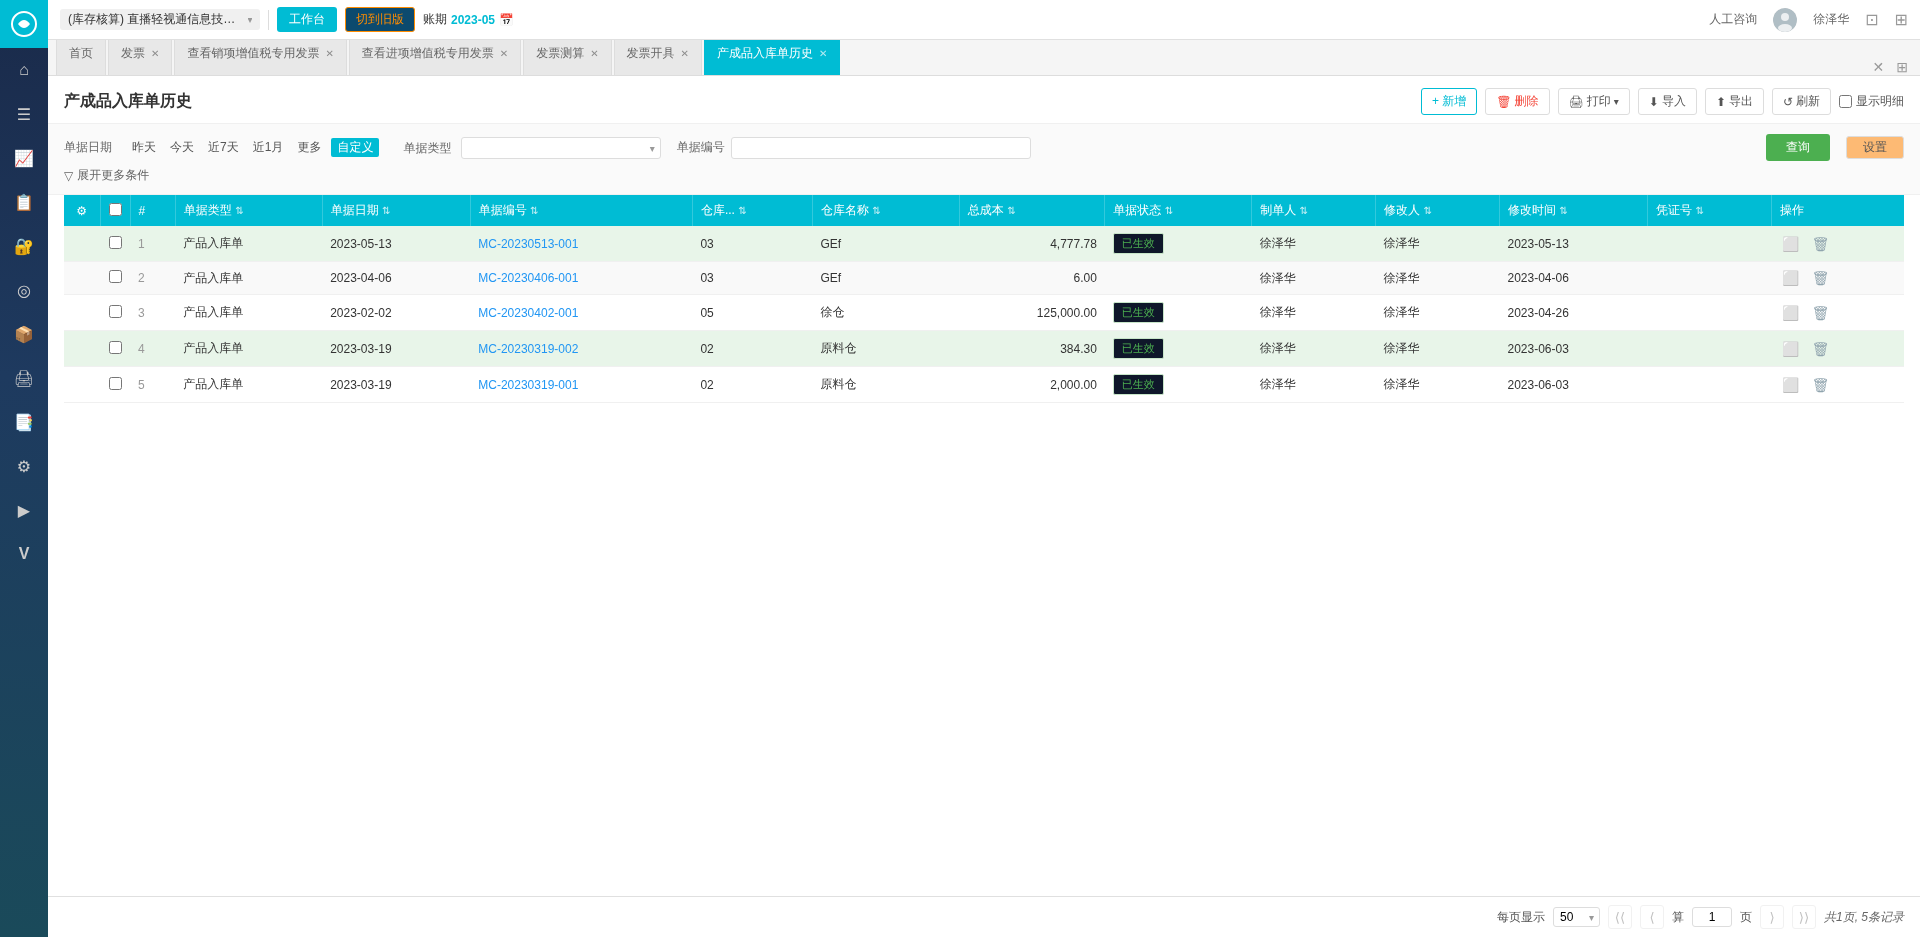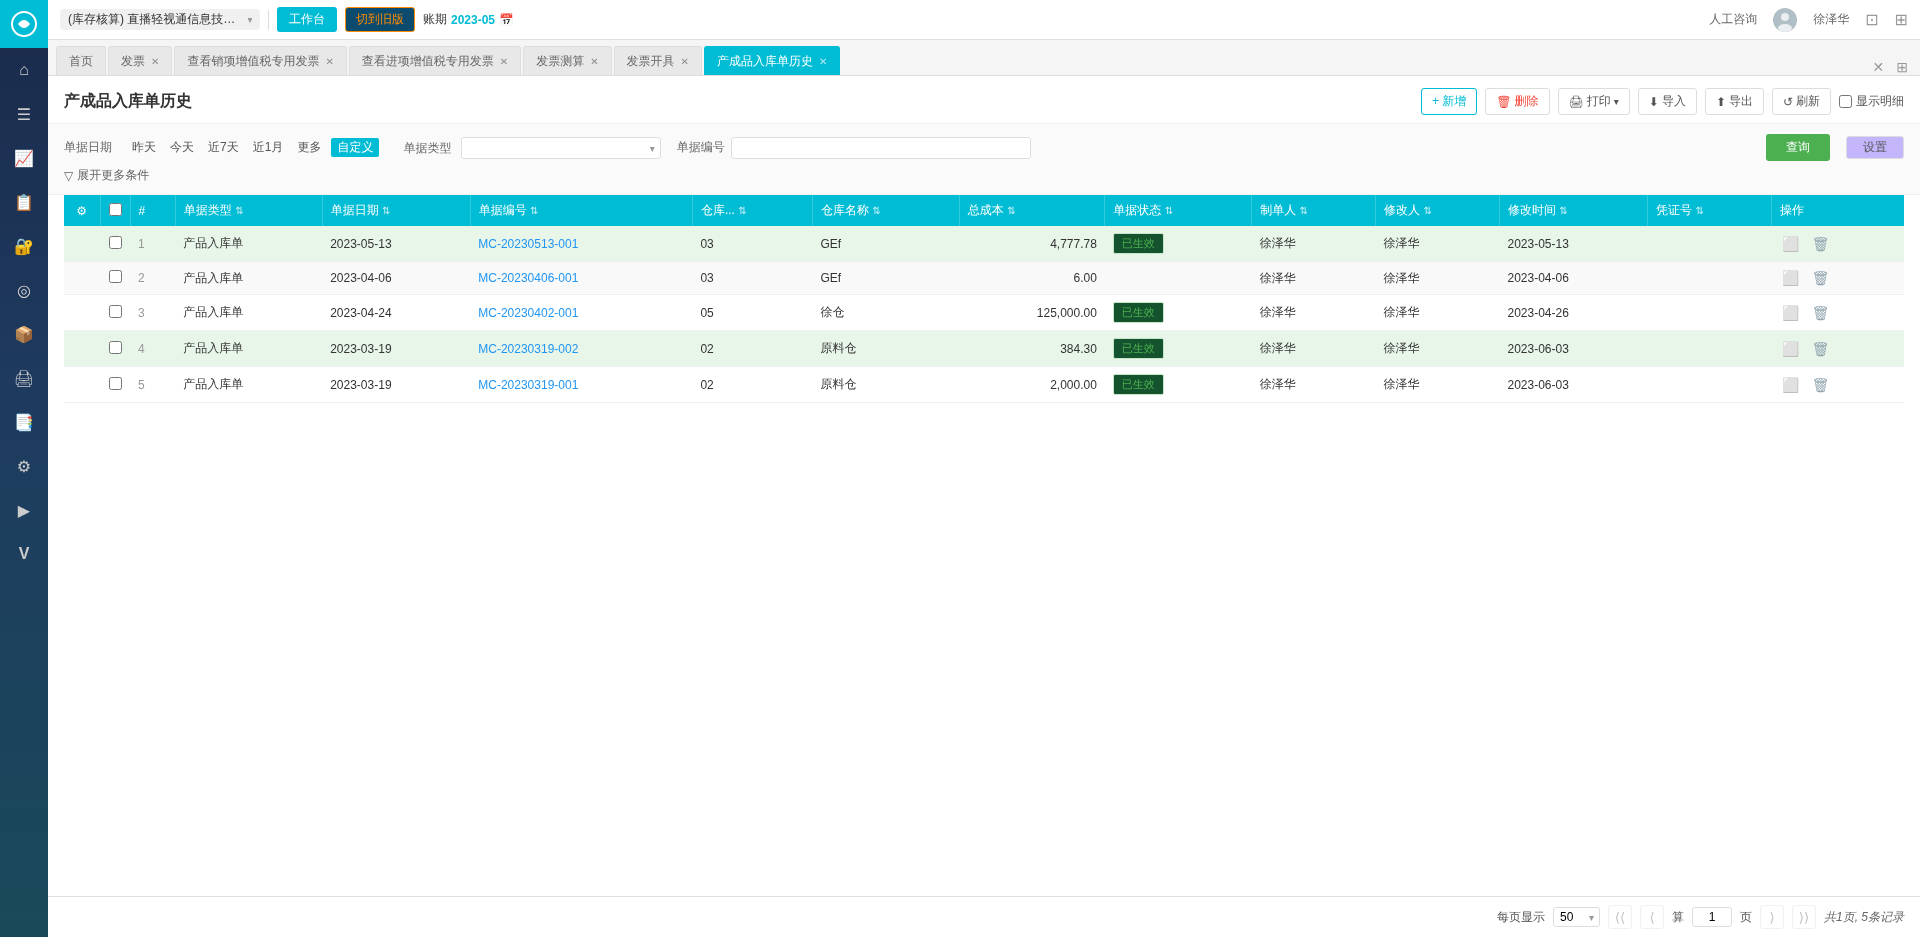--- a/index.html
+++ b/index.html
@@ -18,21 +18,21 @@
     .topbar { height: 40px; background: #fff; border-bottom: 1px solid #e0e0e0; display: flex; align-items: center; padding: 0 12px; gap: 8px; flex-shrink: 0; }
     .topbar-company { display: flex; align-items: center; gap: 4px; font-size: 12px; color: #333; background: #f0f0f0; padding: 2px 8px; border-radius: 3px; max-width: 200px; }
     .topbar-company span { overflow: hidden; text-overflow: ellipsis; white-space: nowrap; }
     .topbar-btn { background: #00bcd4; color: white; border: none; border-radius: 3px; padding: 4px 12px; font-size: 12px; cursor: pointer; }
     .topbar-outline-btn { background: #0c4a6e; color: #ff8c00; border: 1px solid #ff8c00; border-radius: 3px; padding: 3px 10px; font-size: 12px; cursor: pointer; }
     .topbar-period { font-size: 12px; color: #333; display: flex; align-items: center; gap: 4px; }
     .topbar-right { margin-left: auto; display: flex; align-items: center; gap: 16px; font-size: 12px; color: #666; }
 
     
     .tabs { height: 36px; background: #f5f5f5; border-bottom: 1px solid #ddd; display: flex; align-items: flex-end; padding: 0 8px; flex-shrink: 0; overflow: hidden; }
-    .tab { height: 29px; padding: 0 12px; display: flex; align-items: center; gap: 6px; font-size: 12px; color: #666; cursor: pointer; background: #e8e8e8; border: 1px solid #ddd; border-bottom: none; border-radius: 3px 3px 0 0; margin-right: 2px; }
+    .tab { height: 44px; padding: 0 12px; display: flex; align-items: center; gap: 6px; font-size: 12px; color: #666; cursor: pointer; background: #e8e8e8; border: 1px solid #ddd; border-bottom: none; border-radius: 3px 3px 0 0; margin-right: 2px; }
     .tab.active { background: #00bcd4; color: white; border-color: #00bcd4; }
     .tab .close { font-size: 10px; color: inherit; opacity: 0.7; }
     .tab-actions { margin-left: auto; display: flex; gap: 4px; align-items: center; }
 
     
     .page { flex: 1; background: #fff; overflow: auto; display: flex; flex-direction: column; }
 
     
     .page-header { padding: 12px 16px 8px; display: flex; align-items: center; justify-content: space-between; border-bottom: 1px solid #f0f0f0; }
     .page-title { font-size: 16px; font-weight: bold; color: #333; }
@@ -47,37 +47,37 @@
     .filter-label { font-size: 12px; color: #666; white-space: nowrap; }
     .filter-date-shortcuts { display: flex; gap: 6px; align-items: center; }
     .date-btn { font-size: 12px; color: #555; cursor: pointer; padding: 1px 4px; }
     .date-btn.custom { background: #00bcd4; color: white; border-radius: 2px; padding: 1px 6px; }
     .filter-date-range { font-size: 12px; color: #666; }
     .filter-select { border: 1px solid #ddd; border-radius: 3px; padding: 3px 24px 3px 8px; font-size: 12px; color: #333; background: #fff; appearance: none; -webkit-appearance: none; min-width: 120px; cursor: pointer; position: relative; }
     .filter-input { border: 1px solid #ddd; border-radius: 3px; padding: 3px 8px; font-size: 12px; color: #333; background: #fff; min-width: 150px; }
     .select-wrapper { position: relative; display: inline-block; }
     .select-wrapper::after { content: '▾'; position: absolute; right: 6px; top: 50%; transform: translateY(-50%); font-size: 10px; color: #999; pointer-events: none; }
     .query-btn { background: #4caf50; color: white; border: none; border-radius: 3px; padding: 5px 20px; font-size: 12px; cursor: pointer; }
-    .set-btn { background: #c4b5fd; color: #555; border: 1px solid #ddd; border-radius: 3px; padding: 2px 16px; font-size: 12px; cursor: pointer; }
+    .set-btn { background: #fdba74; color: #555; border: 1px solid #ddd; border-radius: 3px; padding: 2px 16px; font-size: 12px; cursor: pointer; }
     .expand-btn { display: flex; align-items: center; gap: 4px; color: #666; font-size: 12px; cursor: pointer; margin-top: 6px; }
 
     
     .table-container { flex: 1; overflow: auto; padding: 0 16px; }
     table { width: 100%; border-collapse: collapse; font-size: 12px; }
     thead tr { background: #00bcd4; color: white; }
     thead th { padding: 7px 8px; text-align: left; font-weight: normal; white-space: nowrap; border-right: 1px solid rgba(255,255,255,0.2); cursor: pointer; user-select: none; }
     thead th:last-child { border-right: none; }
     thead th .sort-icon { font-size: 10px; opacity: 0.8; }
     tbody tr { border-bottom: 1px solid #f0f0f0; }
     tbody tr:nth-child(even) { background: #f9f9f9; }
     tbody tr.highlighted { background: #e8f5e9; }
     tbody td { padding: 7px 8px; white-space: nowrap; }
     .td-link { color: #2196f3; cursor: pointer; }
     .status-badge { display: inline-block; padding: 2px 8px; border-radius: 2px; font-size: 11px; }
-    .status-active { background: #14532d; color: #4caf50; border: 1px solid #c8e6c9; }
+    .status-active { background: #0f172a; color: #4caf50; border: 1px solid #c8e6c9; }
     .row-actions { display: flex; gap: 6px; align-items: center; }
     .row-action-btn { color: #90a4ae; cursor: pointer; font-size: 14px; padding: 1px 3px; }
     .row-num { color: #999; }
     .col-settings { width: 36px; text-align: center; }
     .col-cb { width: 30px; text-align: center; }
     input[type=checkbox] { cursor: pointer; }
 
     
     .table-footer { padding: 8px 16px; border-top: 1px solid #e0e0e0; display: flex; align-items: center; background: #fff; }
     .summary-label { font-size: 12px; color: #666; margin-right: 16px; }
@@ -309,21 +309,21 @@
         <span class="row-action-btn" title="编辑">⬜</span>
         <span class="row-action-btn" title="删除">🗑</span>
       </div>
     </td>
   </tr>
             <tr>
     <td style="text-align:center;"></td>
     <td style="text-align:center;"><input type="checkbox" style=""></td>
     <td class="row-num">3</td>
     <td>产品入库单</td>
-    <td>2023-04-24</td>
+    <td>2023-02-02</td>
     <td><span class="td-link">MC-20230402-001</span></td>
     <td>05</td>
     <td>徐仓</td>
     <td style="text-align:right;">125,000.00</td>
     <td><span class="status-badge status-active">已生效</span></td>
     <td>徐泽华</td>
     <td>徐泽华</td>
     <td>2023-04-26</td>
     <td></td>
     <td>

